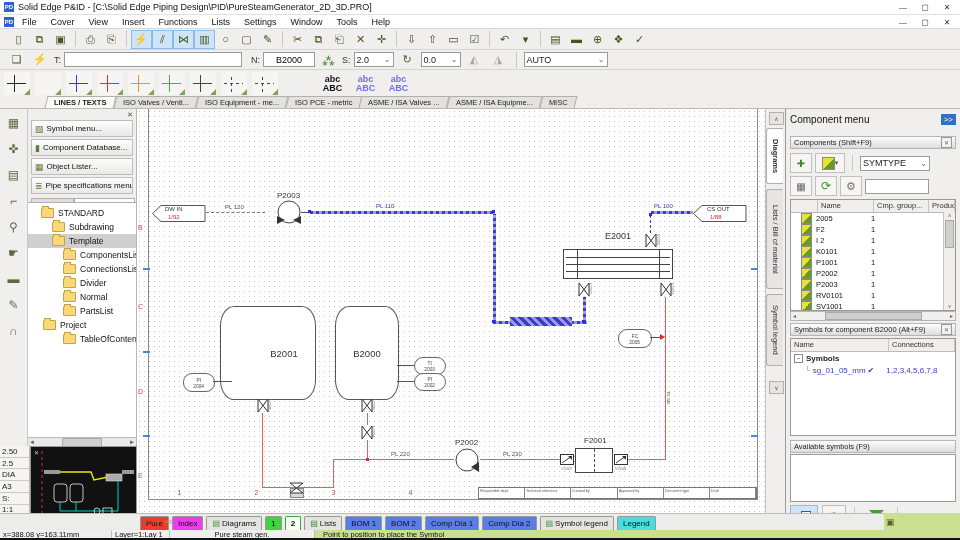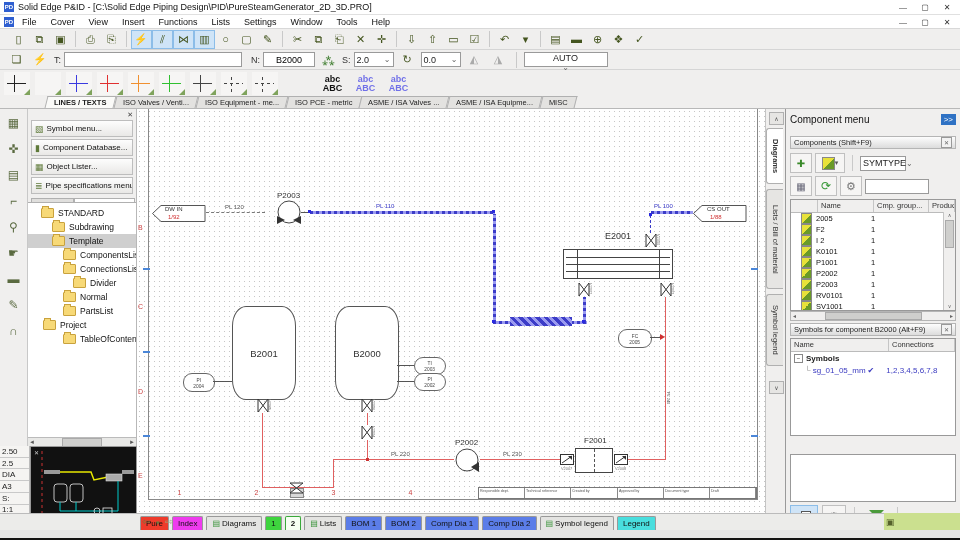--- a/index.html
+++ b/index.html
@@ -202,21 +202,21 @@
         <span class="ar">⌄</span>
       </div>
     <span class="tbtn">↻</span>
     <div class="tsel" style="width:40px;">
         <span>0.0</span>
         <span class="ar">⌄</span>
       </div>
     <span class="tbtn" style="color:#aaa;">◭</span>
     <span class="tbtn" style="color:#aaa;">◮</span>
     <span class="sep"></span>
-    <div class="tsel" style="width:84px;flex-direction:column;">
+    <div class="tsel" style="width:84px;">
         <span>AUTO</span>
         <span class="ar">⌄</span>
       </div>
   </div>
 
   <div id="palette" class="abs">
     <div style="display:flex;gap:5px;">
 
     <div class="pcell" style="--c: #222222;">
           <span class="ph"></span>
@@ -355,21 +355,21 @@
           <span>Template</span>
         </div>
         <div class="titem" style="padding-left: 35px;">
           <span class="folder"></span>
           <span>ComponentsList</span>
         </div>
         <div class="titem" style="padding-left: 35px;">
           <span class="folder"></span>
           <span>ConnectionsList</span>
         </div>
-        <div class="titem" style="padding-left: 45px;">
+        <div class="titem" style="padding-left: 35px;">
           <span class="folder"></span>
           <span>Divider</span>
         </div>
         <div class="titem" style="padding-left: 35px;">
           <span class="folder"></span>
           <span>Normal</span>
         </div>
         <div class="titem" style="padding-left: 35px;">
           <span class="folder"></span>
           <span>PartsList</span>
@@ -522,21 +522,21 @@
     <div class="rln" style="left:528px;top:188px;width:1px;height:163px;"></div>
     <span class="vlbl" style="left:533px;top:283px;color:#555;">PL 240</span>
 
     <div class="inst" style="left:481px;top:220px;width:32px;height:17px;">
       <span>FC</span>
         <span>2005</span>
     </div>
     <div class="ln" style="left:513px;top:228px;width:11px;height:1px;"></div>
     <div style="position:absolute;left:523px;top:225px;border-left:5px solid #d03030;border-top:3px solid transparent;border-bottom:3px solid transparent;"></div>
 
-    <div class="vessel" style="left:95px;top:197px;width:62px;height:92px;">
+    <div class="vessel" style="left:83px;top:197px;width:62px;height:92px;padding-left:32px;">
       <span>B2001</span>
     </div>
     <div class="vessel" style="left:198px;top:197px;width:62px;height:92px;">
       <span>B2000</span>
     </div>
     <div class="inst" style="left:46px;top:264px;width:30px;height:17px;">
       <span>PI</span>
         <span>2004</span>
     </div>
     <div class="ln" style="left:76px;top:272px;width:19px;height:1px;"></div>
@@ -628,21 +628,21 @@
     </div>
     <div style="position:absolute;left:4px;top:44px;display:flex;align-items:center;gap:3px;">
       <span class="rbtn">
           <span style="font-size:10px;color:#3a8a2a;">✚</span>
         </span>
       <span class="rbtn" style="width:28px;">
           <span class="splitsq"></span>
           <span style="font-size:7px;color:#555;">▾</span>
         </span>
       <span class="sep"></span>
-      <div class="tsel" style="width:46px;text-align:right;">
+      <div class="tsel" style="width:70px;text-align:right;">
           <span>SYMTYPE</span>
           <span class="ar">⌄</span>
         </div>
     </div>
     <div style="position:absolute;left:4px;top:67px;display:flex;align-items:center;gap:3px;">
       <span class="rbtn">
           <span style="color:#667;">▦</span>
         </span>
       <span class="rbtn">
           <span style="color:#3a9a3a;font-size:12px;">⟳</span>
@@ -729,20 +729,23 @@
         <span style="width:7px;height:7px;border:1px solid #888;font-size:6px;line-height:6px;text-align:center;margin:0 3px;">−</span>
         <span style="font-weight:bold;">Symbols</span>
       </div>
       <div style="display:flex;align-items:center;height:12px;font-size:8px;color:#3a3ac0;">
         <span style="margin-left:14px;color:#999;">└</span>
         <span style="margin-left:2px;">sg_01_05_mm</span>
         <span style="margin-left:2px;">✔</span>
         <span style="margin-left:12px;">1,2,3,4,5,6,7,8</span>
       </div>
     </div>
+    <div class="hdr" style="top:331px;">
+      <span>Available symbols (F9)</span>
+    </div>
     <div style="position:absolute;left:4px;top:345px;width:166px;height:48px;background:#fff;border:1px solid #999;box-sizing:border-box;"></div>
     <div style="position:absolute;left:4px;top:396px;display:flex;align-items:center;gap:4px;">
       <span class="rbtn" style="width:26px;height:20px;background:#cfe4f7;border-color:#8cbde8;">
         <svg width="14" height="11">
             <rect x="0.5" y="3.5" width="9" height="7" fill="#fff" stroke="#555"></rect>
             <rect x="4.5" y="0.5" width="9" height="7" fill="#fff" stroke="#555"></rect>
           </svg>
       </span>
       <span class="rbtn" style="width:22px;height:20px;">
           <span style="color:#777;font-size:11px;">⚙</span>
@@ -801,15 +804,21 @@
         </div>
         <div class="stab" style="background: rgb(73, 222, 222);">
           <span>Legend</span>
         </div>
       </div>
   </div>
   <div id="greencorner" class="abs" style="background: rgb(203, 224, 143);">
     <span>▣</span>
   </div>
 
+  <div id="statusbar" class="abs">
+    <div class="scell" style="width:112px;">x=388.08 y=163.11mm</div>
+    <div class="scell" style="width:58px;">Layer=1:Lay 1</div>
+    <div class="scell" style="width:145px;justify-content:center;">Pure steam gen.</div>
+    <div class="scell" id="statusmsg" style="flex: 1 1 0%; border-right: none; padding-left: 8px; background: rgb(203, 224, 143);">Point to position to place the Symbol</div>
+  </div>
   <div id="blackstrip" class="abs"></div>
 
 </div>
 
 </body></html>

